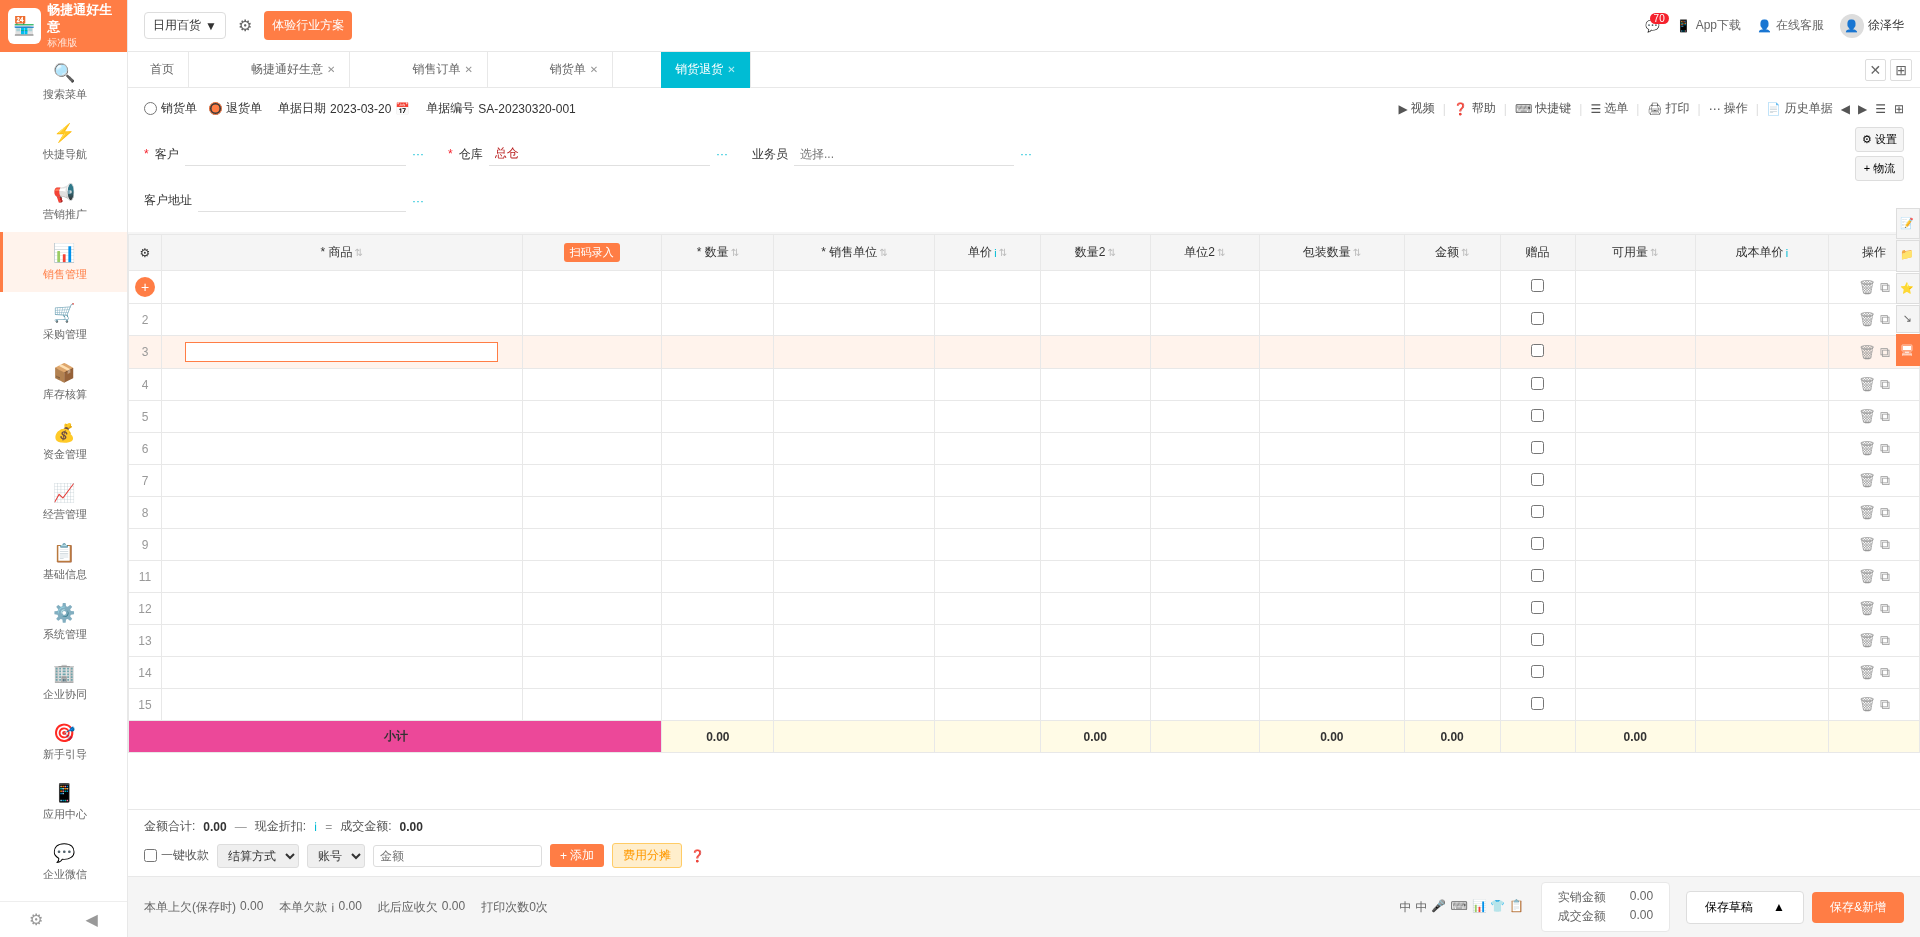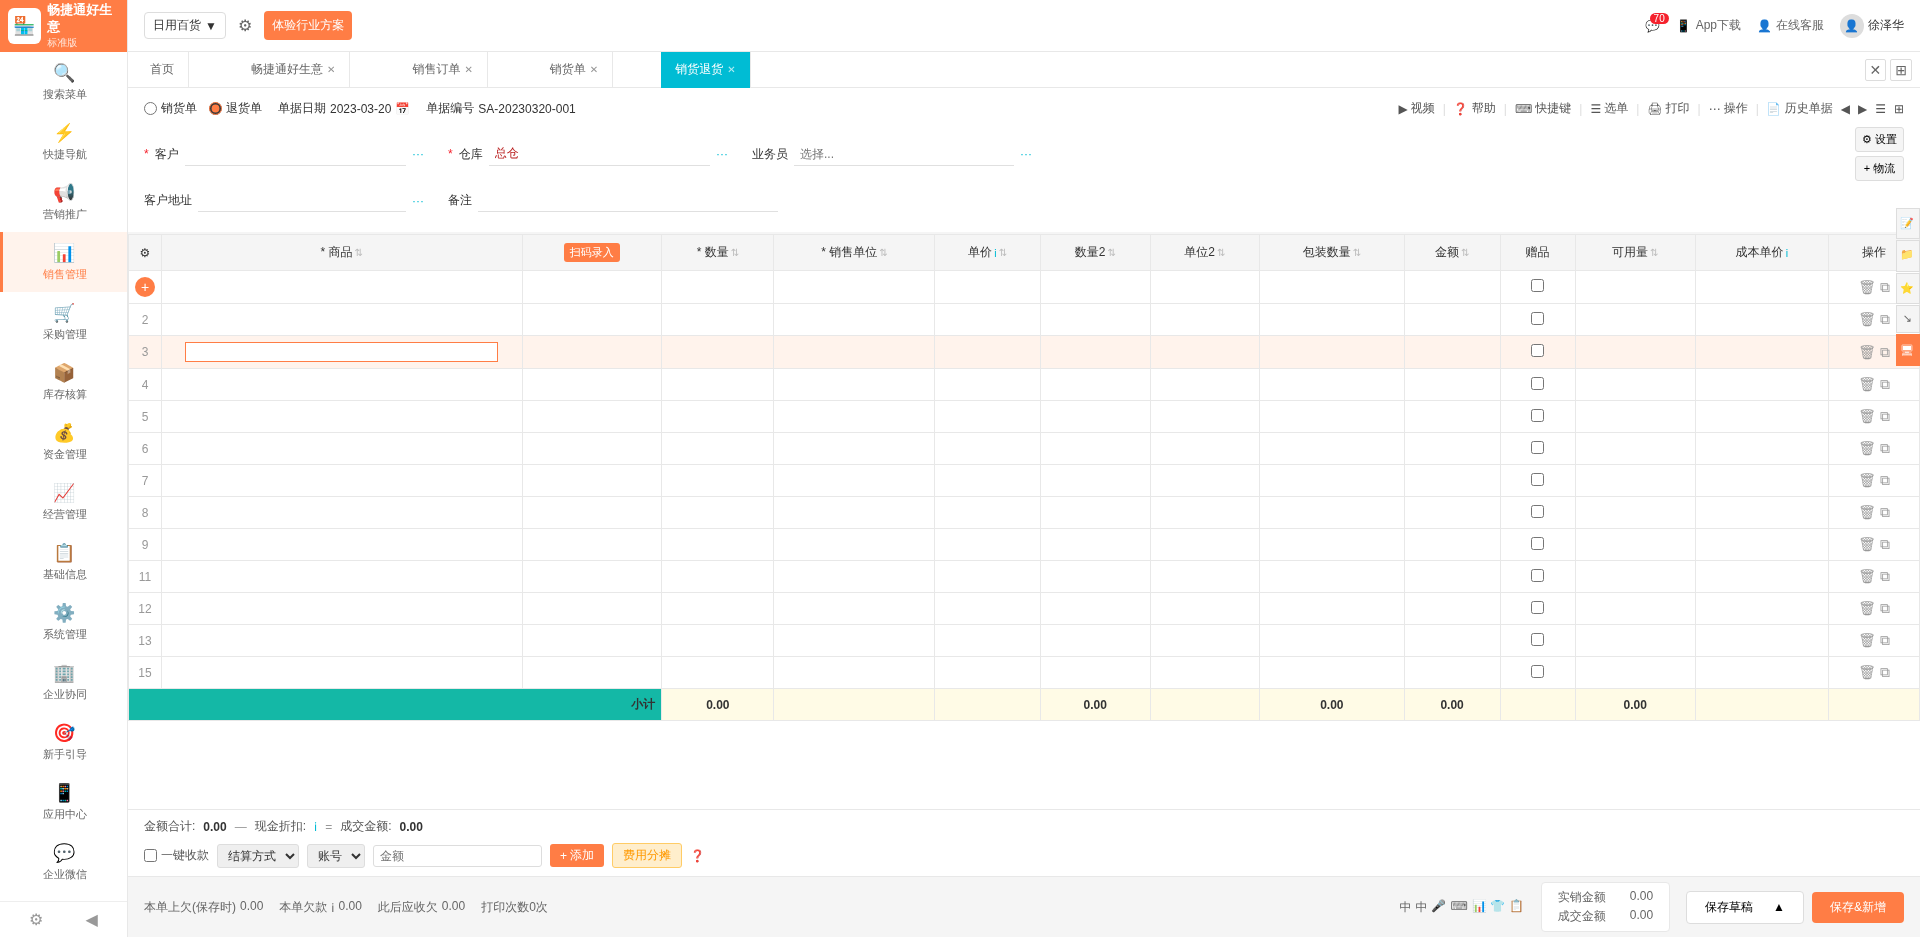--- a/index.html
+++ b/index.html
@@ -335,24 +335,20 @@
             <button class="side-btn">+ 物流</button>
           </div>
         </div>
 
         <div class="form-row" style="margin-top:4px">
           <div class="form-group">
             <span class="form-label">客户地址</span>
             <input type="text" class="form-input" style="min-width: 200px;">
             <span class="form-dots">···</span>
           </div>
-          <div class="form-group">
-            <span class="form-label">备注</span>
-            <input type="text" class="form-input" style="min-width: 300px;">
-          </div>
         </div>
       </div>
 
       <div class="table-wrapper">
         <table>
           <thead>
             <tr>
               <th style="width:30px"><span>⚙</span></th>
               <th style="min-width:120px">
                 <span class="th-sort">
@@ -685,20 +681,42 @@
     <td></td>
     <td></td>
     <td>
       <div class="action-icons">
         <span class="action-icon">🗑</span>
         <span class="action-icon">⧉</span>
       </div>
     </td>
   </tr>
               <tr>
+                <td class="row-num">14</td>
+      <td></td>
+      <td></td>
+
+    <td></td>
+    <td></td>
+    <td></td>
+    <td></td>
+    <td></td>
+    <td></td>
+    <td></td>
+    <td><input type="checkbox" style=""></td>
+    <td></td>
+    <td></td>
+    <td>
+      <div class="action-icons">
+        <span class="action-icon">🗑</span>
+        <span class="action-icon">⧉</span>
+      </div>
+    </td>
+  </tr>
+              <tr>
                 <td class="row-num">15</td>
       <td></td>
       <td></td>
 
     <td></td>
     <td></td>
     <td></td>
     <td></td>
     <td></td>
     <td></td>
@@ -707,21 +725,21 @@
     <td></td>
     <td></td>
     <td>
       <div class="action-icons">
         <span class="action-icon">🗑</span>
         <span class="action-icon">⧉</span>
       </div>
     </td>
   </tr>
               <tr class="total-row">
-  <td colspan="3" style="text-align:right;padding-left:8px;background:#14b8a6">小计</td>
+  <td colspan="3" style="text-align:center;padding-left:8px;background:#ec4899">小计</td>
   <td style="background:#fffbe6">0.00</td>
   <td style="background:#fffbe6"></td>
   <td style="background:#fffbe6"></td>
   <td style="background:#fffbe6">0.00</td>
   <td style="background:#fffbe6"></td>
   <td style="background:#fffbe6">0.00</td>
   <td style="background:#fffbe6">0.00</td>
   <td style="background:#fffbe6"></td>
   <td style="background:#fffbe6">0.00</td>
   <td style="background:#fffbe6"></td>

